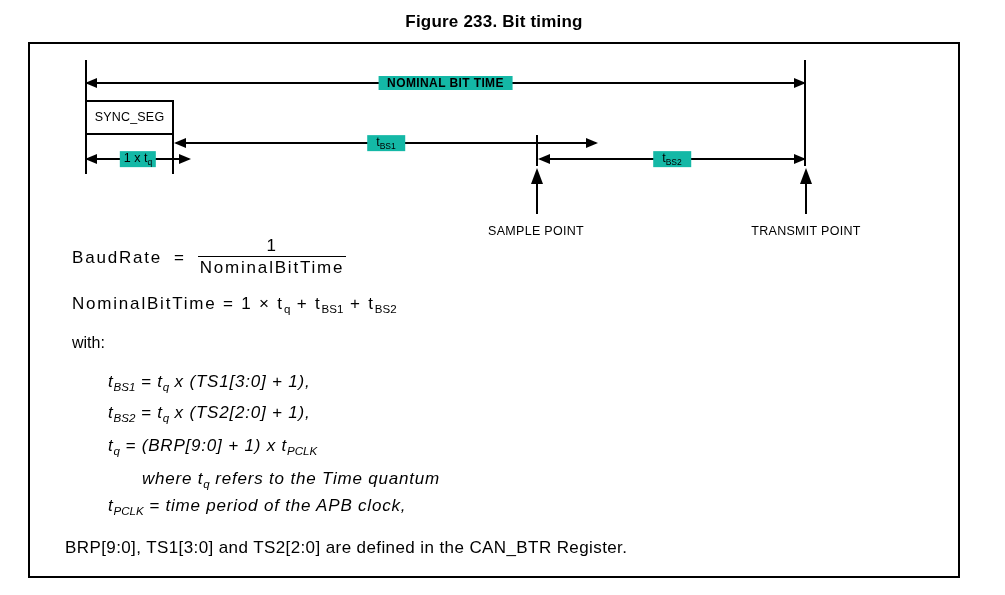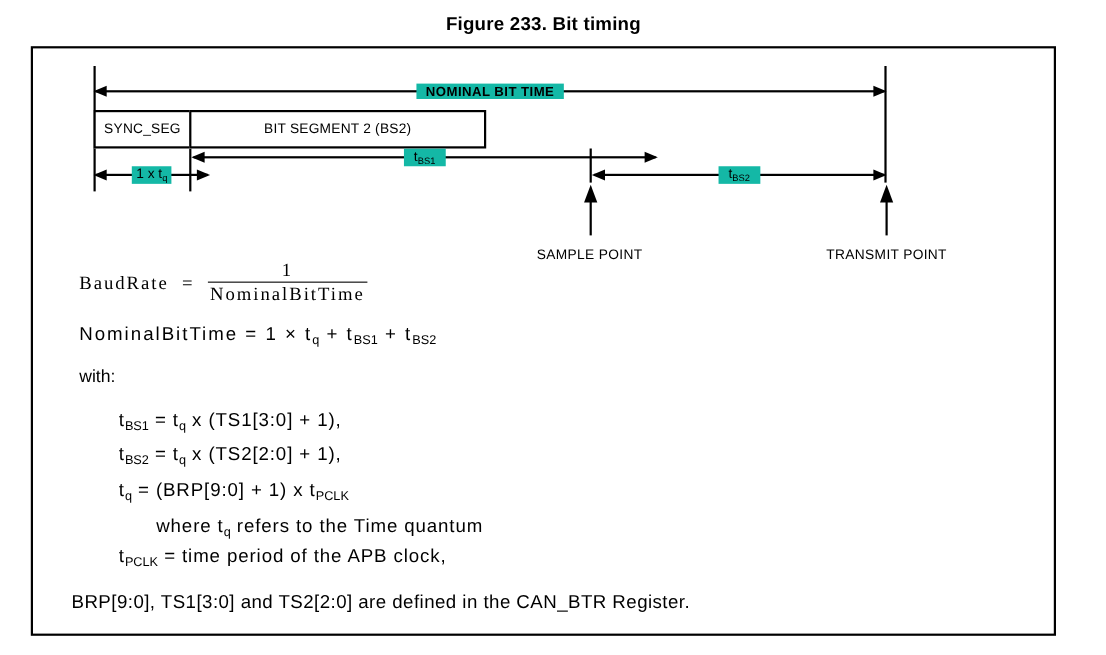--- a/index.html
+++ b/index.html
@@ -38,21 +38,21 @@
   
   .uphead { width:0; height:0; border-left:6px solid transparent; border-right:6px solid transparent;
             border-bottom:16px solid #000; }
   .upshaft { width:2px; background:#000; }
   .ptlabel { font-size:12.5px; letter-spacing:0.3px; white-space:nowrap; transform:translateX(-50%); }
 
   
   .eq { white-space:nowrap; font-size:17px; }
   .eq sub, .darrow sub { font-size:0.68em; vertical-align:-0.32em; letter-spacing:0; }
   .eq.big { letter-spacing:1.8px; }
-  .eq.mid { letter-spacing:0.8px; }
+  .eq.mid { letter-spacing:0.8px;font-style:italic; }
   #f-baud { display:flex; align-items:center; gap:12px; }
   .frac { display:inline-block; text-align:center; }
   .frac .num { display:block; line-height:20px; padding:0 4px; }
   .frac .den { display:block; line-height:22px; border-top:1.5px solid #000; padding:0 2px; }
 </style>
 </head>
 <body>
 
 <div class="abs" id="fig-title">Figure 233. Bit timing</div>
 
@@ -65,21 +65,20 @@
 
 <div class="abs darrow" style="left:85px; top:76px; width:721px;">
   <div class="line"></div>
   <div class="ah l"></div>
   <div class="ah r"></div>
   <div class="lbl bold">NOMINAL BIT TIME</div>
 </div>
 
 <div class="abs" id="seg-row">
   <div class="seg" style="width:89px;">SYNC_SEG</div>
-  <div class="seg" style="width:270px;">BIT SEGMENT 2 (BS2)</div>
 </div>
 
 <div class="abs darrow" style="left:85px; top:152px; width:106px;">
   <div class="line"></div>
   <div class="ah l"></div>
   <div class="ah r"></div>
   <div class="lbl" style="padding:0 4px;">1 x t<sub>q</sub></div>
 </div>
 <div class="abs darrow" style="left:174px; top:136px; width:424px;">
   <div class="line"></div>
@@ -95,21 +94,21 @@
 </div>
 
 <div class="abs uphead" style="left:531px; top:168px;"></div>
 <div class="abs upshaft" style="left:536px; top:182px; height:32px;"></div>
 <div class="abs ptlabel" style="left:536px; top:224px;">SAMPLE POINT</div>
 
 <div class="abs uphead" style="left:800px; top:168px;"></div>
 <div class="abs upshaft" style="left:805px; top:182px; height:32px;"></div>
 <div class="abs ptlabel" style="left:806px; top:224px;">TRANSMIT POINT</div>
 
-<div class="abs eq big" id="f-baud" style="left:72px; top:236px;font-family:Liberation Serif, serif;">
+<div class="abs eq big" id="f-baud" style="left:72px; top:236px;">
   <span>BaudRate</span>
   <span>=</span>
   <span class="frac">
     <span class="num">1</span>
     <span class="den">NominalBitTime</span>
   </span>
 </div>
 
 <div class="abs eq big" style="left:72px; top:294px;">NominalBitTime = 1 × t<sub>q</sub> + t<sub>BS1</sub> + t<sub>BS2</sub></div>
 

